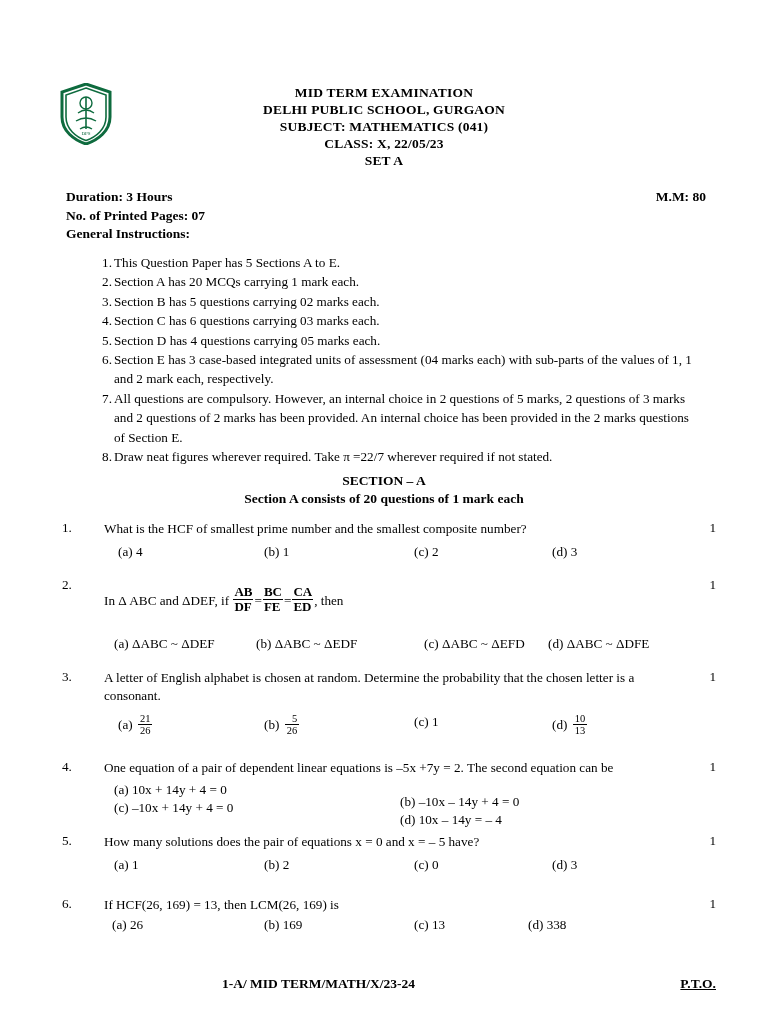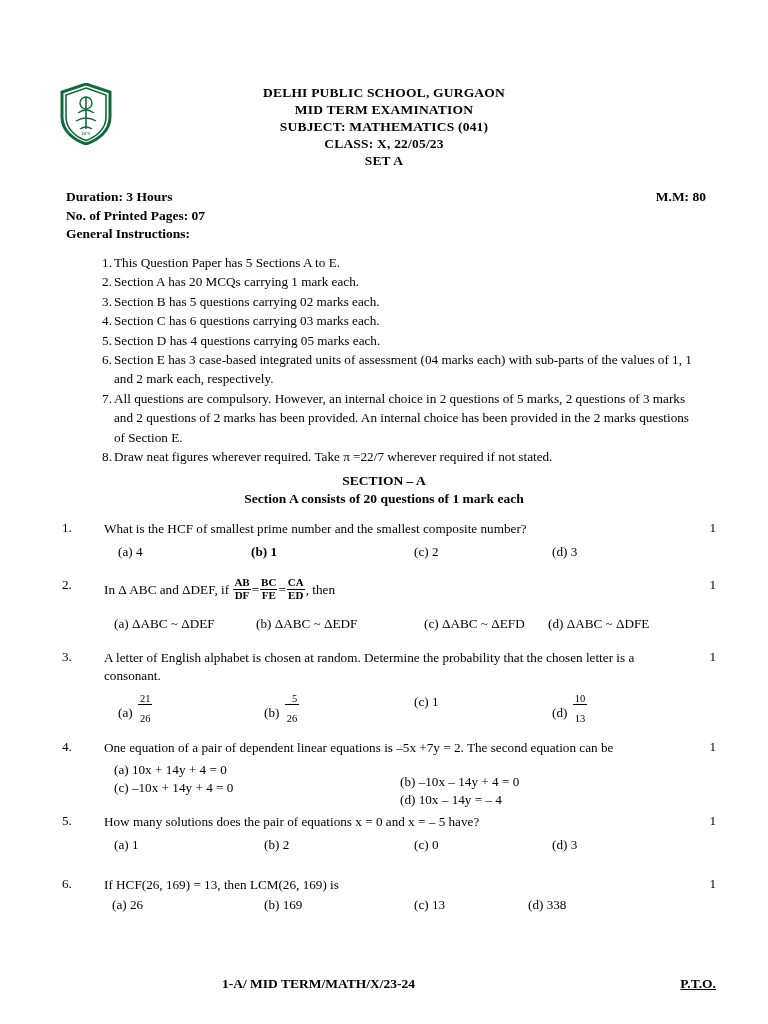--- a/index.html
+++ b/index.html
@@ -162,30 +162,30 @@
   
   .frac {
     display: inline-block;
     vertical-align: -0.45em;
     text-align: center;
     font-size: 10.5px;
     line-height: 1.05;
     margin: 0 2px;
   }
   .frac .n { display: block; padding: 0 2px; text-align: right; }
-  .frac .d { display: block; border-top: 1px solid #000; padding: 8px 2px; }
+  .frac .d { display: block; border-top: 1px solid #000; padding: 0 2px; }
 
   .frac-b {
     display: inline-block;
     vertical-align: -0.45em;
-    text-align: center;
-    font-size: 11px;
+    text-align: left;
+    font-size: 13px;
     line-height: 1.05;
     font-weight: bold;
-    margin: 0 1px;
+    margin: 8px 1px;
   }
   .frac-b .n { display: block; padding: 0 1px; }
   .frac-b .d { display: block; border-top: 1px solid #000; padding: 0 1px; }
 
   
   .footer {
     position: absolute;
     bottom: 48px;
     left: 0;
     width: 768px;
@@ -218,22 +218,22 @@
       <circle cx="26" cy="20" r="6" fill="none" stroke="#0e6b3e" stroke-width="1.4"></circle>
       <path d="M26 14 L26 46" stroke="#0e6b3e" stroke-width="1.6"></path>
       <path d="M18 30 Q26 24 34 30" stroke="#0e6b3e" stroke-width="1.4" fill="none"></path>
       <path d="M16 38 Q26 32 36 38" stroke="#0e6b3e" stroke-width="1.4" fill="none"></path>
       <path d="M20 46 Q26 42 32 46" stroke="#0e6b3e" stroke-width="1.3" fill="none"></path>
       <text x="26" y="52" font-size="5" fill="#0e6b3e" text-anchor="middle" font-family="Liberation Serif, serif">DPS</text>
     </svg>
   </div>
 
   <div class="header-block">
+    <div class="header-line">MID TERM EXAMINATION</div>
     <div class="header-line">DELHI PUBLIC SCHOOL, GURGAON</div>
-    <div class="header-line">MID TERM EXAMINATION</div>
     <div class="header-line">SUBJECT: MATHEMATICS (041)</div>
     <div class="header-line">CLASS: X, 22/05/23</div>
     <div class="header-line">SET A</div>
   </div>
 
   <div class="meta">
     <div class="meta-row">
       <span>Duration: 3 Hours</span>
       <span class="mm">M.M: 80</span>
     </div>
@@ -287,21 +287,21 @@
 
   <div class="questions">
 
     <div class="q" style="margin-bottom:14px;">
       <span class="q-num">1.</span>
       <span class="q-mark">1</span>
       <div class="q-body">
         <span class="q-text">What is the HCF of smallest prime number and the smallest composite number?</span>
         <div class="opts">
           <span class="opt" style="left:14px;">(a) 4</span>
-          <span class="opt" style="left:147px;font-weight:bold;">(b)  1</span>
+          <span class="opt" style="left:160px;">(b)  1</span>
           <span class="opt" style="left:310px;">(c)  2</span>
           <span class="opt" style="left:448px;">(d) 3</span>
         </div>
       </div>
     </div>
 
     <div class="q" style="margin-bottom:16px;">
       <span class="q-num">2.</span>
       <span class="q-mark">1</span>
       <div class="q-body" style="line-height:22px;">

